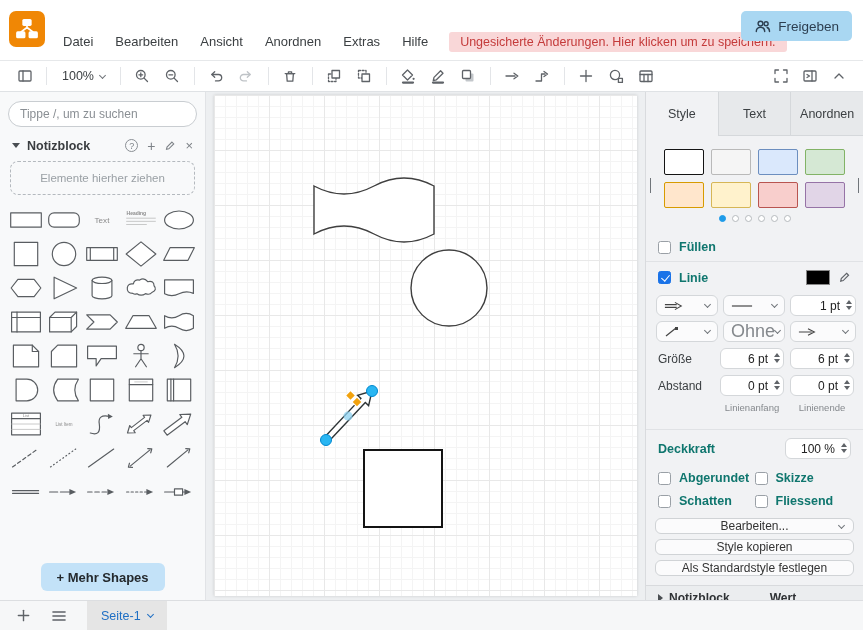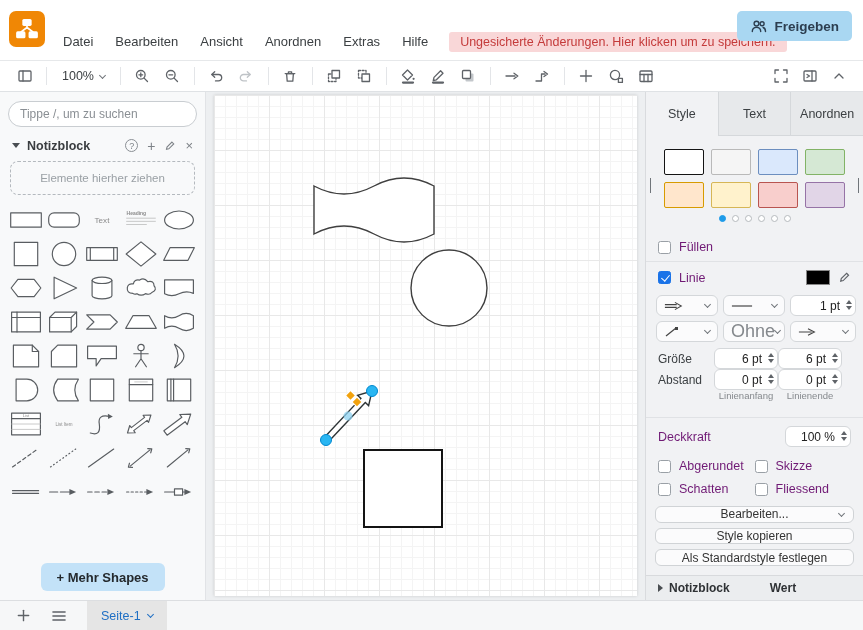--- a/index.html
+++ b/index.html
@@ -6,21 +6,21 @@
   body{font-family:"Liberation Sans",sans-serif;background:#e5e5e5}
   .app{width:863px;height:630px;background:#fff;position:relative;display:flex;flex-direction:column;overflow:hidden;color:#3c4043}
 
   
   .hdr{height:60px;position:relative;background:#fff;flex:none}
   .logo{position:absolute;left:9px;top:11px;width:36px;height:36px;border-radius:7px;display:flex;align-items:center;justify-content:center}
   .title{position:absolute;left:58px;top:7px;font-size:16.5px;color:#1d1d1f}
   .menubar{position:absolute;left:52px;top:31px;display:flex;align-items:center}
   .menu-item{padding:3px 11px;font-size:13px;color:#3c4043;border-radius:4px;cursor:default}
   .banner{margin-left:10px;padding:3px 11px;border-radius:3px;font-size:12.5px;white-space:nowrap}
-  .share{position:absolute;right:11px;top:11px;height:30px;padding:0 13px;border-radius:5px;display:flex;align-items:center;gap:7px;font-size:13.5px;font-weight:bold;color:#2c3e50}
+  .share{position:absolute;right:11px;top:11px;height:30px;padding:0 13px;border-radius:5px;display:flex;align-items:center;gap:7px;font-size:13.5px;font-weight:normal;color:#2c3e50}
 
   
   .toolbar{height:32px;flex:none;border-top:1px solid #e6e8ea;border-bottom:1px solid #dfe2e5;background:#fff;display:flex;align-items:center;padding:0 10px;gap:1px}
   .tbtn{width:29px;height:25px;display:flex;align-items:center;justify-content:center;border-radius:4px;flex:none}
   .tsep{width:1px;height:18px;background:#e3e5e8;margin:0 6px;flex:none}
   .zoomsel{display:flex;align-items:center;gap:6px;padding:0 8px;font-size:12.5px;color:#3c4043;height:25px}
   .ticon{stroke:#5f6368;fill:none;stroke-width:1.3;stroke-linecap:round;stroke-linejoin:round}
   .tright{margin-left:auto;display:flex;align-items:center}
 
   
@@ -62,36 +62,36 @@
   .ftab{flex:1;display:flex;align-items:center;justify-content:center;font-size:12.5px;color:#3c4043;border-bottom:1px solid #d5d8db;border-right:1px solid #d5d8db}
   .ftab.active{background:#f1f2f4;border-bottom:none}
   .swatchwrap{position:relative;padding:13px 18px 0}
   .swrow{display:flex;gap:7px;justify-content:center;margin-bottom:7px}
   .sw{width:42px;height:26px;border-radius:2px}
   .swarr{position:absolute;top:42px;color:#5f6368}
   .dots{display:flex;justify-content:center;gap:6px;margin:3px 0 11px}
   .dot{width:7px;height:7px;border-radius:50%;border:1px solid #b6babd;background:#fff}
   .dot.on{background:#1e9be9;border-color:#1e9be9}
   .frow{display:flex;align-items:center;gap:8px;padding:7px 12px}
-  .blabel{font-weight:normal;font-size:12.5px;color:#701a75}
+  .blabel{font-weight:bold;font-size:12.5px;color:#0f766e}
   .cb{width:13px;height:13px;border:1px solid #9aa0a6;border-radius:2.5px;background:#fff;flex:none;position:relative}
   .cb.on{background:#1a73e8;border-color:#1a73e8}
   .cb.on::after{content:"";position:absolute;left:4px;top:1px;width:4px;height:7px;border:solid #fff;border-width:0 1.8px 1.8px 0;transform:rotate(40deg)}
   .linesec{border-top:1px solid #e0e2e5;padding:6px 10px 8px}
   .lhead{display:flex;align-items:center;gap:8px;padding:2px 2px 4px}
   .colorchip{width:24px;height:15px;background:#000;border:1px solid #888;margin-left:auto}
   .ddgrid{display:grid;grid-template-columns:62px 62px 66px;gap:5px;margin-top:6px;align-items:center}
   .dd{height:21px;background:#fbfbfc;border:1px solid #d4d7da;border-radius:6px;display:flex;align-items:center;justify-content:space-between;padding:0 7px;font-size:18px;color:#444}
   .chev{width:5px;height:5px;border-right:1.4px solid #70757a;border-bottom:1.4px solid #70757a;transform:rotate(45deg);flex:none;margin-top:-2px}
   .spin{height:21px;background:#fff;border:1px solid #d4d7da;border-radius:6px;position:relative}
   .spin input{width:100%;height:100%;border:none;background:transparent;text-align:right;padding-right:15px;font-size:12px;color:#222;outline:none;font-family:inherit}
   .ud{position:absolute;right:3px;top:3.5px;display:flex;flex-direction:column;gap:2.5px}
   .ua{width:0;height:0;border-left:3.5px solid transparent;border-right:3.5px solid transparent;border-bottom:4.5px solid #5f6368}
   .da{width:0;height:0;border-left:3.5px solid transparent;border-right:3.5px solid transparent;border-top:4.5px solid #5f6368}
-  .szgrid{display:grid;grid-template-columns:56px 64px 64px;align-items:center;margin-top:6px;padding:0 2px;color:#3c4043}
+  .szgrid{display:grid;grid-template-columns:56px 64px 64px;gap:6px;align-items:center;margin-top:6px;padding:0 2px;color:#3c4043}
   .tinylbl{font-size:9.5px;color:#85898d;text-align:center;white-space:nowrap;overflow:hidden}
   .opac{display:flex;align-items:center;padding:8px 12px 4px;border-top:1px solid #e0e2e5;margin-top:8px}
   .cbgrid{display:grid;grid-template-columns:1fr 1fr;row-gap:9px;padding:8px 12px 10px}
   .cbitem{display:flex;align-items:center;gap:8px}
   .pbtn{margin:0 9px 5px;height:21px;border:1px solid #d0d3d6;border-radius:6px;background:#fbfbfc;display:flex;align-items:center;justify-content:center;font-size:12px;color:#333;position:relative}
   .pbtn .chev{position:absolute;right:9px}
   .prophdr{margin-top:4px;display:flex;align-items:center;padding:5px 12px;gap:6px;background:#ebedef;border-top:1px solid #d8dadd;font-weight:bold;font-size:12px;color:#2f3235}
   .tri-r{width:0;height:0;border-top:4px solid transparent;border-bottom:4px solid transparent;border-left:5px solid #4a4e52}
   .prop-val{margin-left:34px}
 

